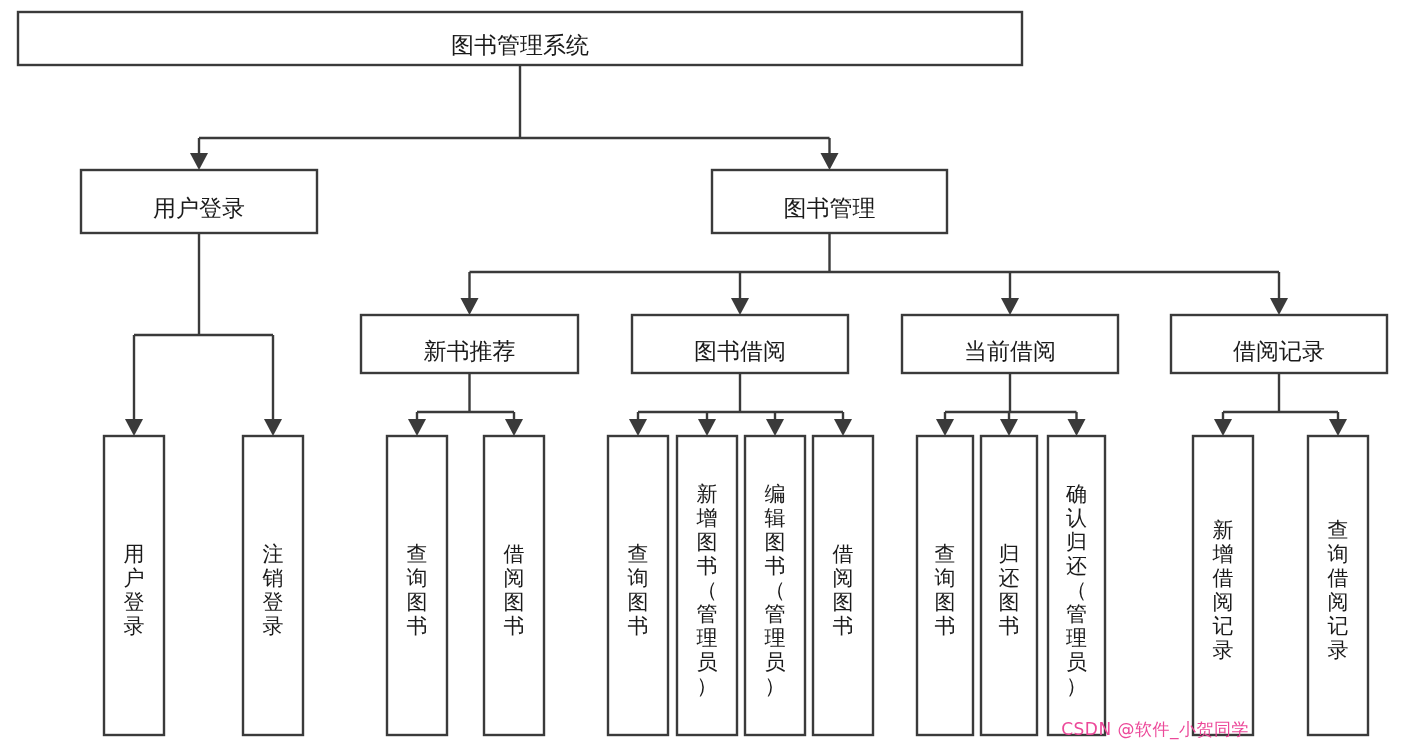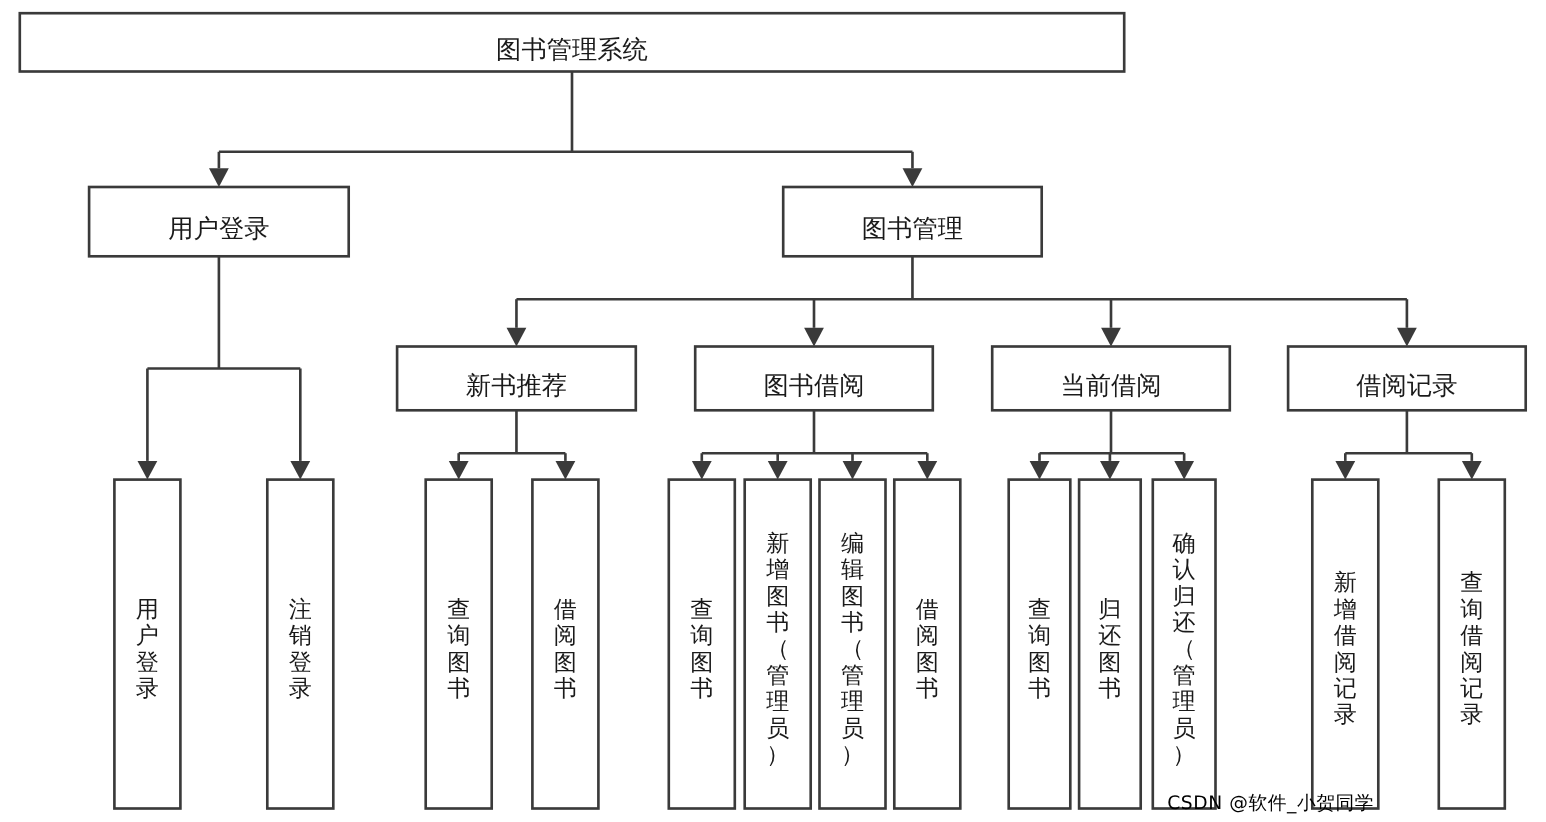--- a/index.html
+++ b/index.html
@@ -49,21 +49,21 @@
   }
   .label-h {
     font-size: 23px;
   }
   .watermark {
     position: absolute;
     right: 8px;
     bottom: 6px;
     font-family: "DejaVu Sans", "Liberation Sans", sans-serif;
     font-size: 17px;
-    color: #000000;
+    color: #ec4899;
     white-space: nowrap;
     letter-spacing: 0.5px;
   }
 </style>
 </head>
 <body>
 
 <div id="diagram-root">
 
   <svg id="flow-svg" viewBox="0 0 1405 747">

